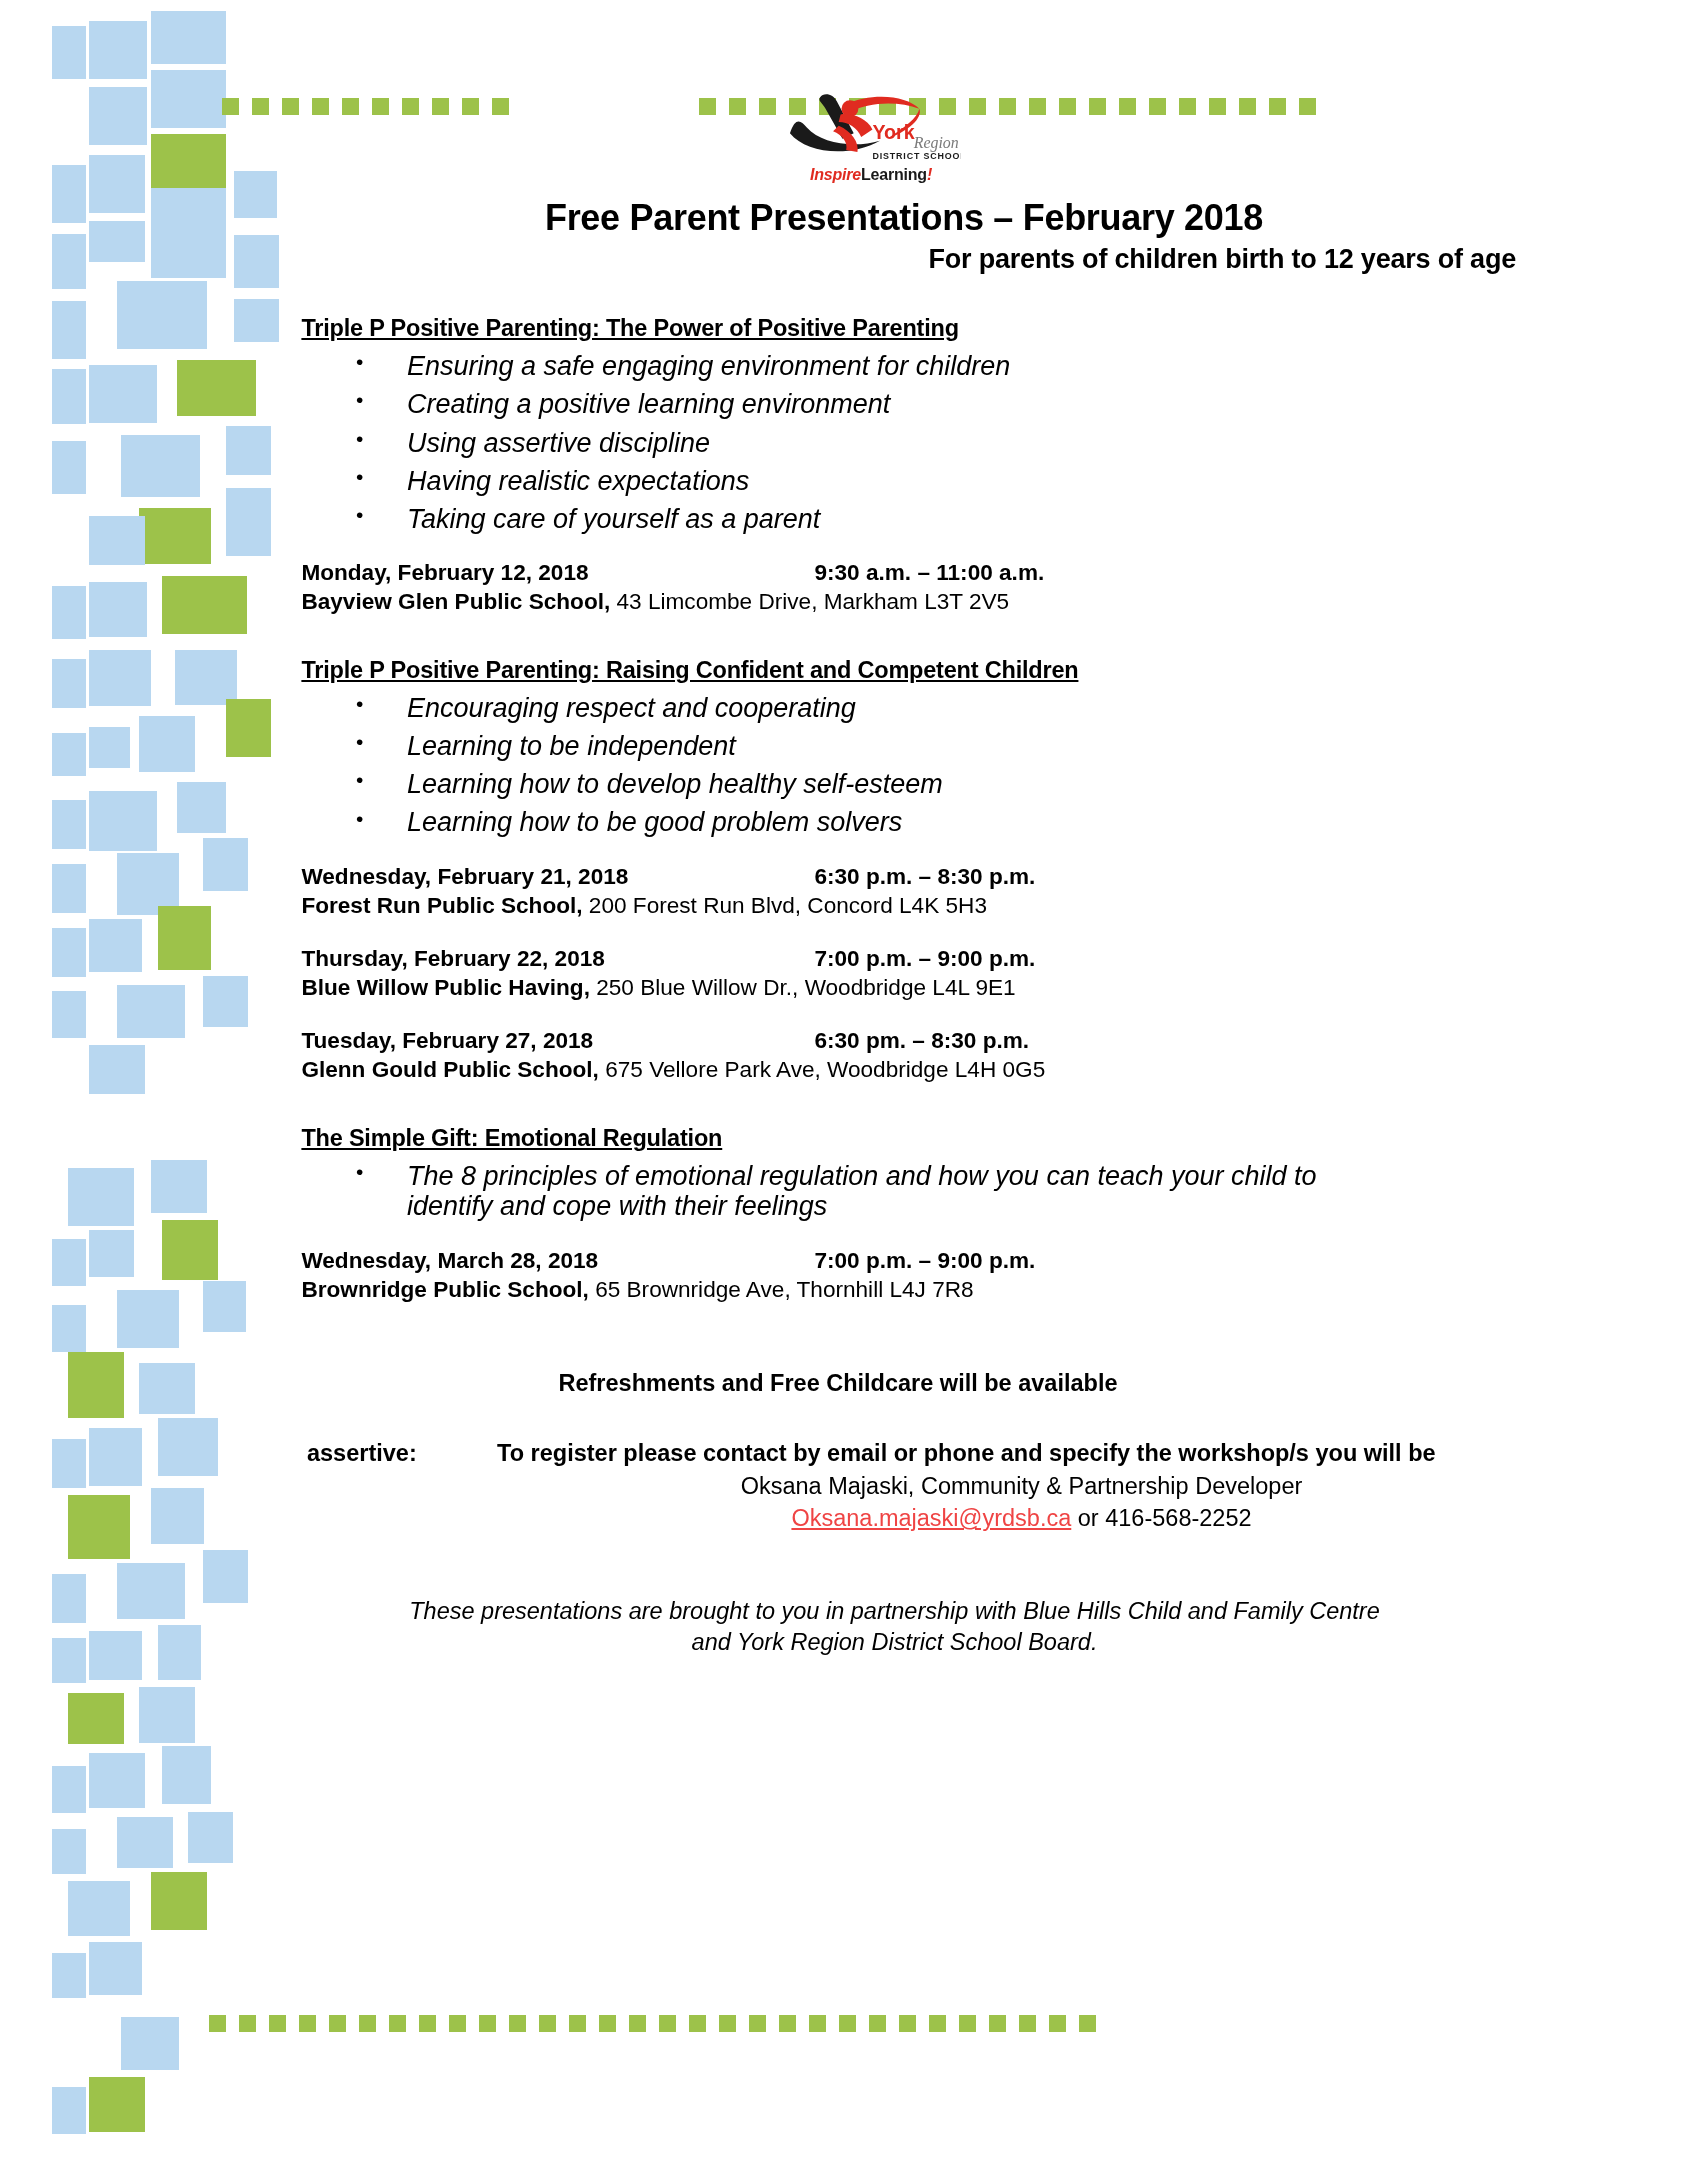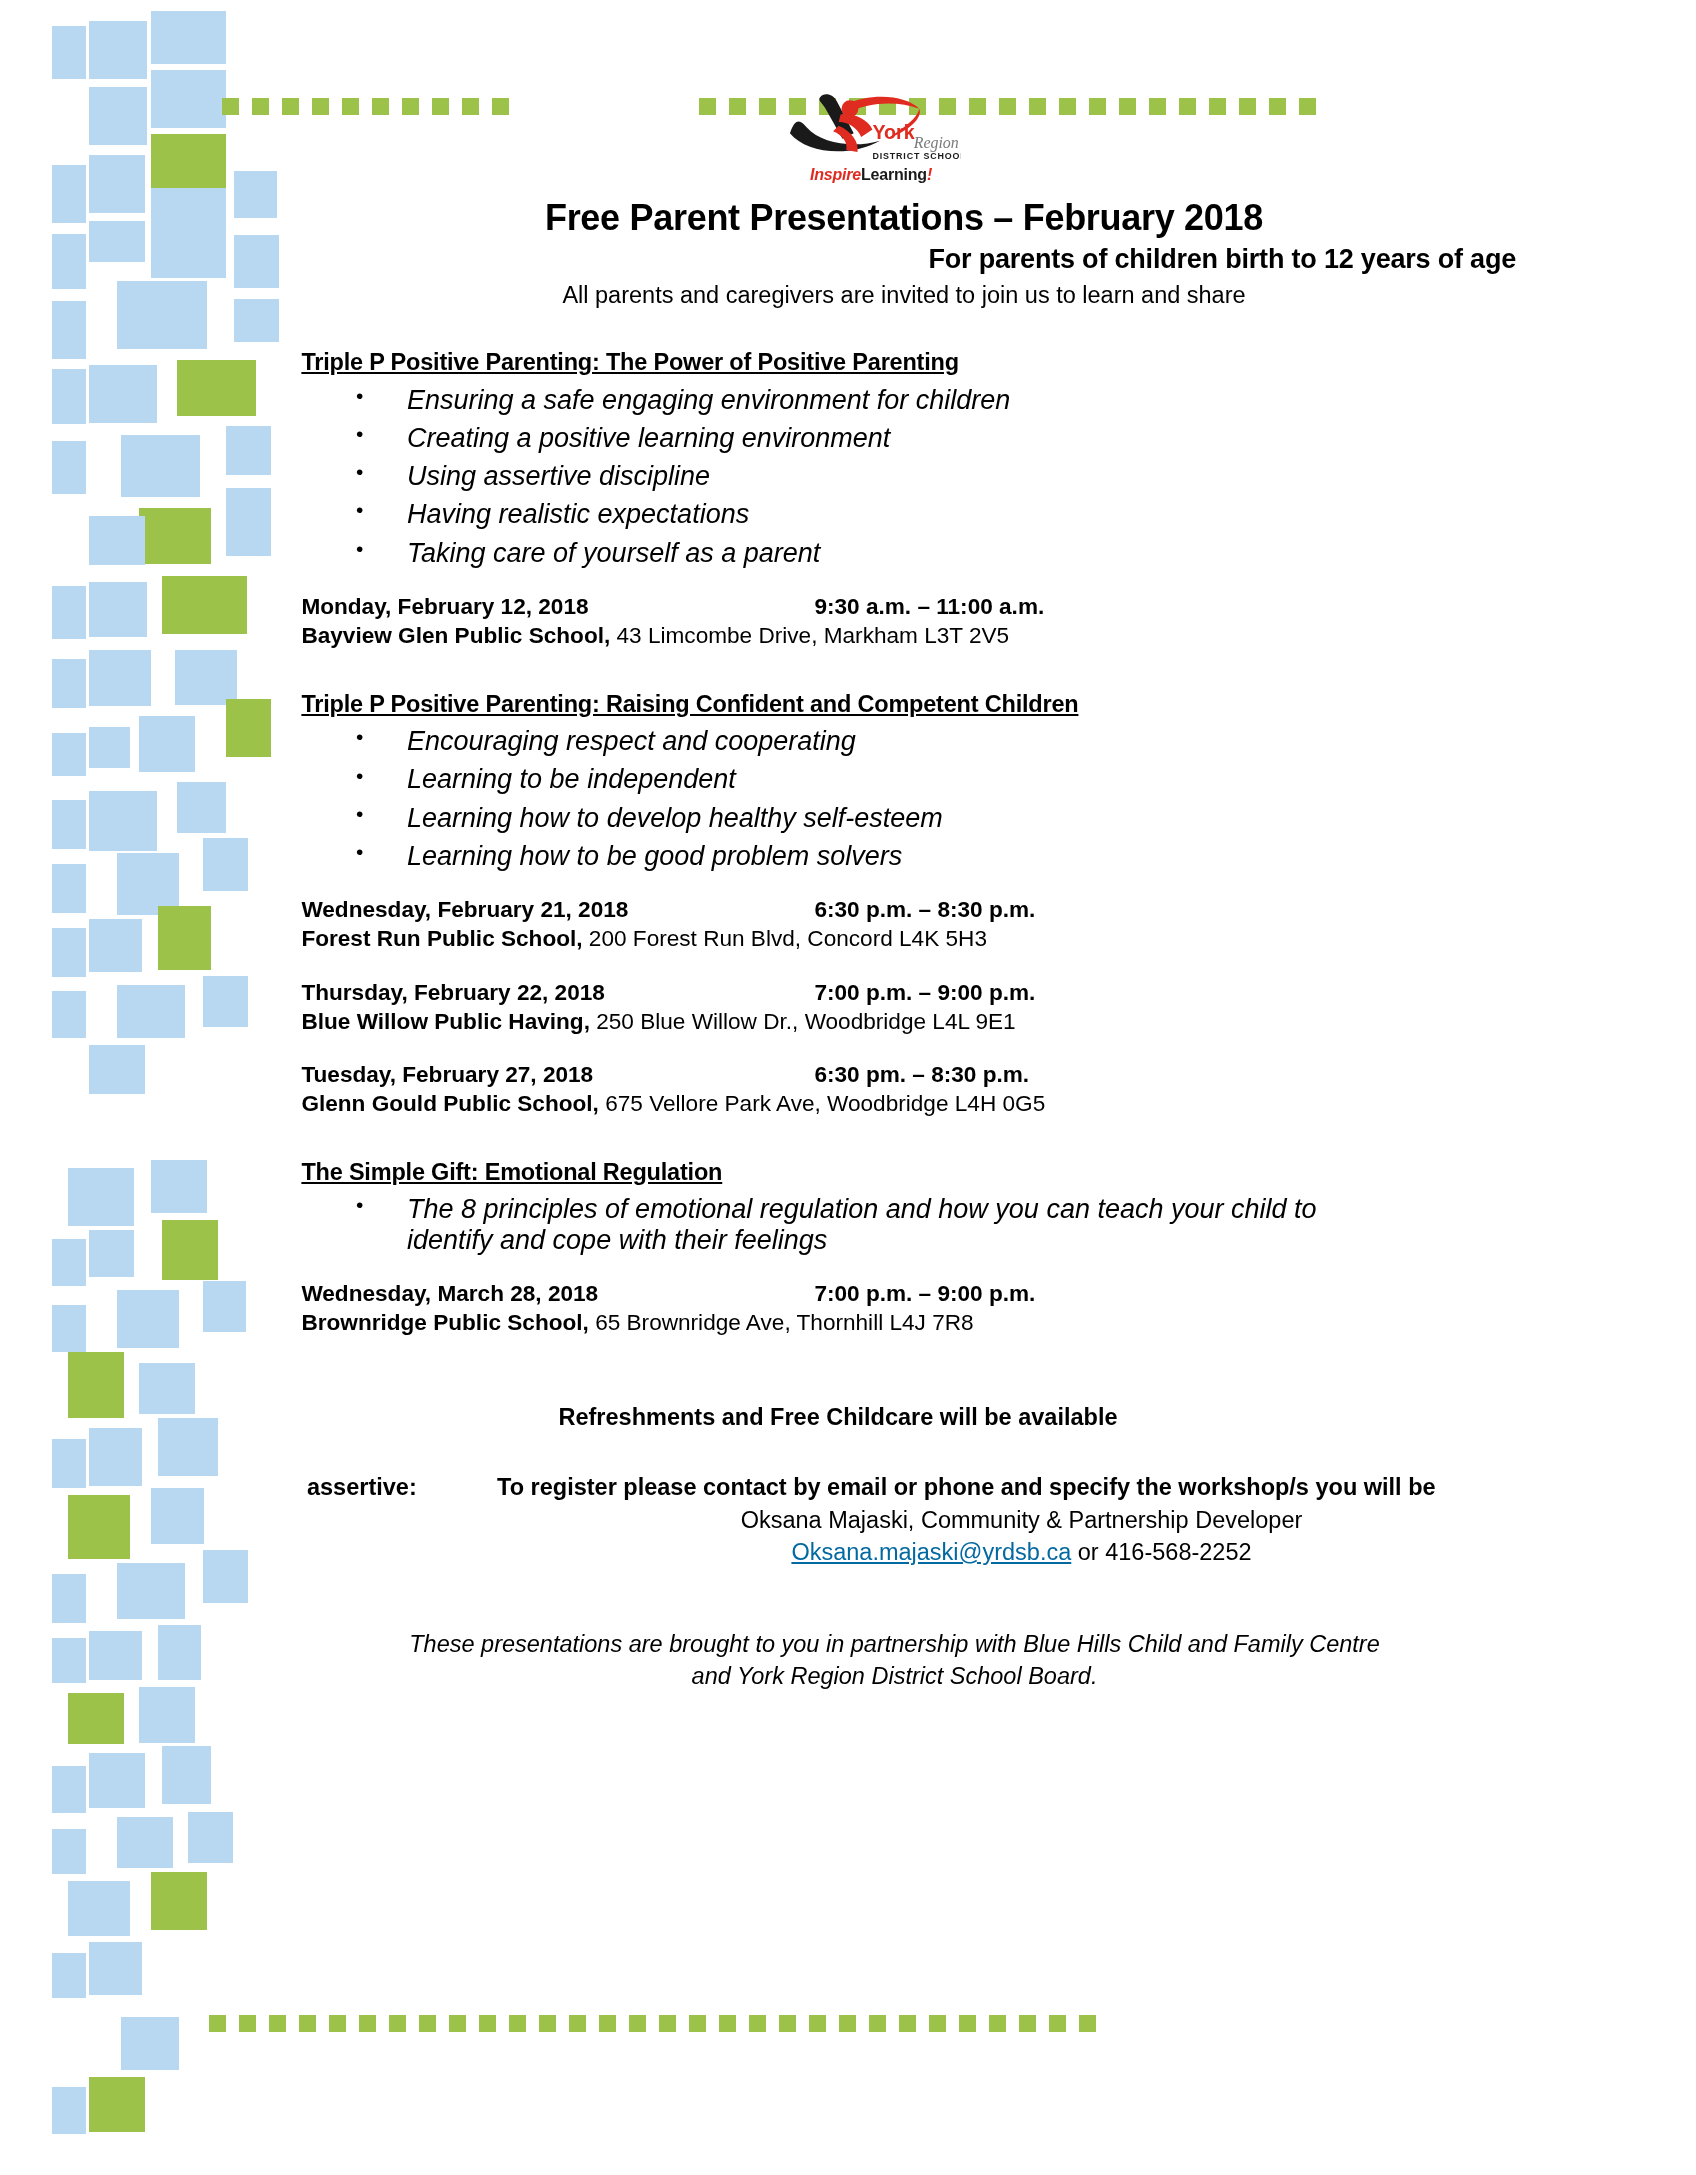--- a/index.html
+++ b/index.html
@@ -169,21 +169,21 @@
     padding-left: 235px;
   }
   #contact-email-line {
     font-size: 23.5px;
     text-align: center;
     line-height: 1.3;
     margin-top: 1.9px;
     padding-left: 235px;
   }
   #contact-email {
-    color: #0369a1;
+    color: #ef4444;
     text-decoration: underline;
   }
   #partnership {
     font-size: 23.5px;
     font-style: italic;
     text-align: center;
     line-height: 1.32;
     margin-top: 62px;
     padding: 0 47px 0 28px;
   }
@@ -361,21 +361,20 @@
       <text x="140" y="62" font-family="'Liberation Serif',serif" font-size="17" font-style="italic" fill="#7a7a7a">Region</text>
       <text x="96" y="74" font-family="'Liberation Sans',sans-serif" font-size="9.5" font-weight="bold" letter-spacing="0.9" fill="#1a1a1a">DISTRICT SCHOOL BOARD</text>
     </svg>
     <div id="logo-tagline">
       <span class="insp">Inspire</span><span class="learn">Learning</span><span class="bang">!</span>
     </div>
   </div>
 
   <h1 id="main-title">Free Parent Presentations – February 2018</h1>
   <div class="sub1">For parents of children birth to 12 years of age</div>
-  <div class="sub2">All parents and caregivers are invited to join us to learn and share</div>
 
   <div id="sections-root">
       <div class="section">
         <div class="section-title">Triple P Positive Parenting:  The Power of Positive Parenting</div>
         <ul class="bullets">
           <li>Ensuring a safe engaging environment for children</li>
           <li>Creating a positive learning environment</li>
           <li>Using assertive discipline</li>
           <li>Having realistic expectations</li>
           <li>Taking care of yourself as a parent</li>

